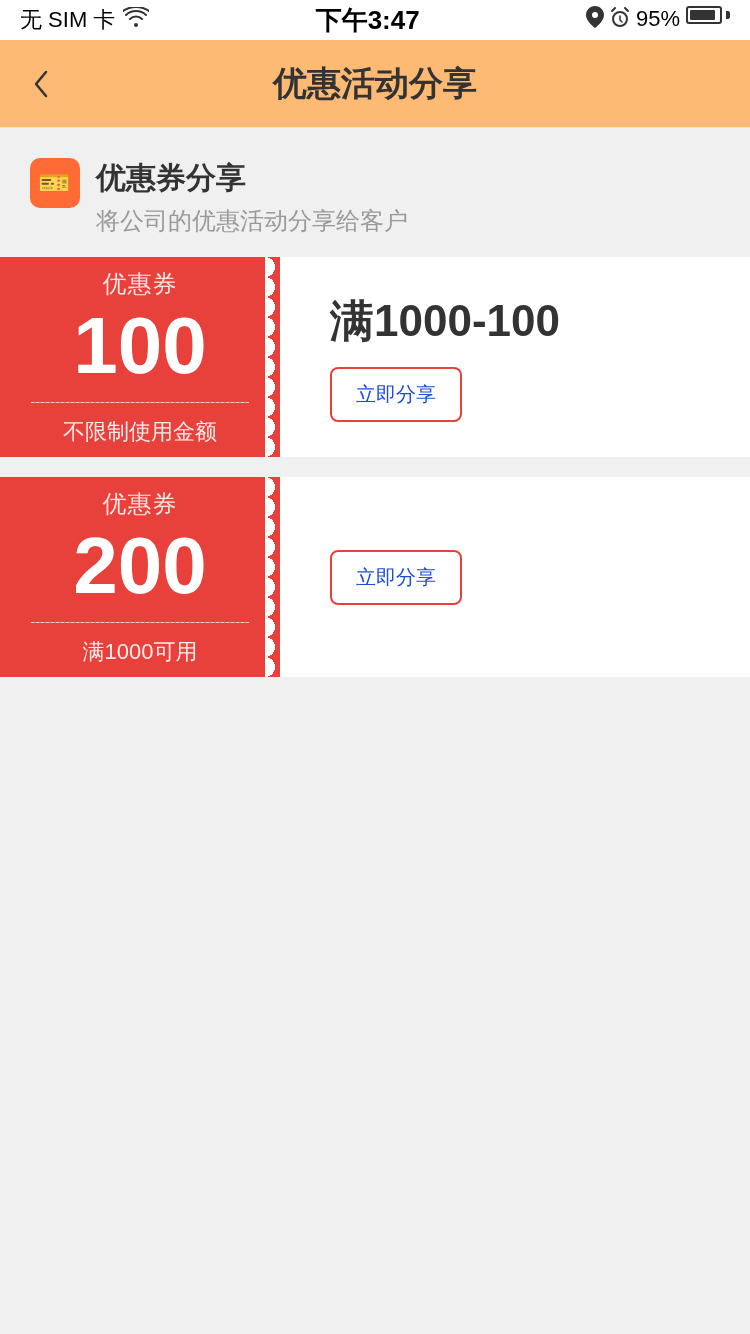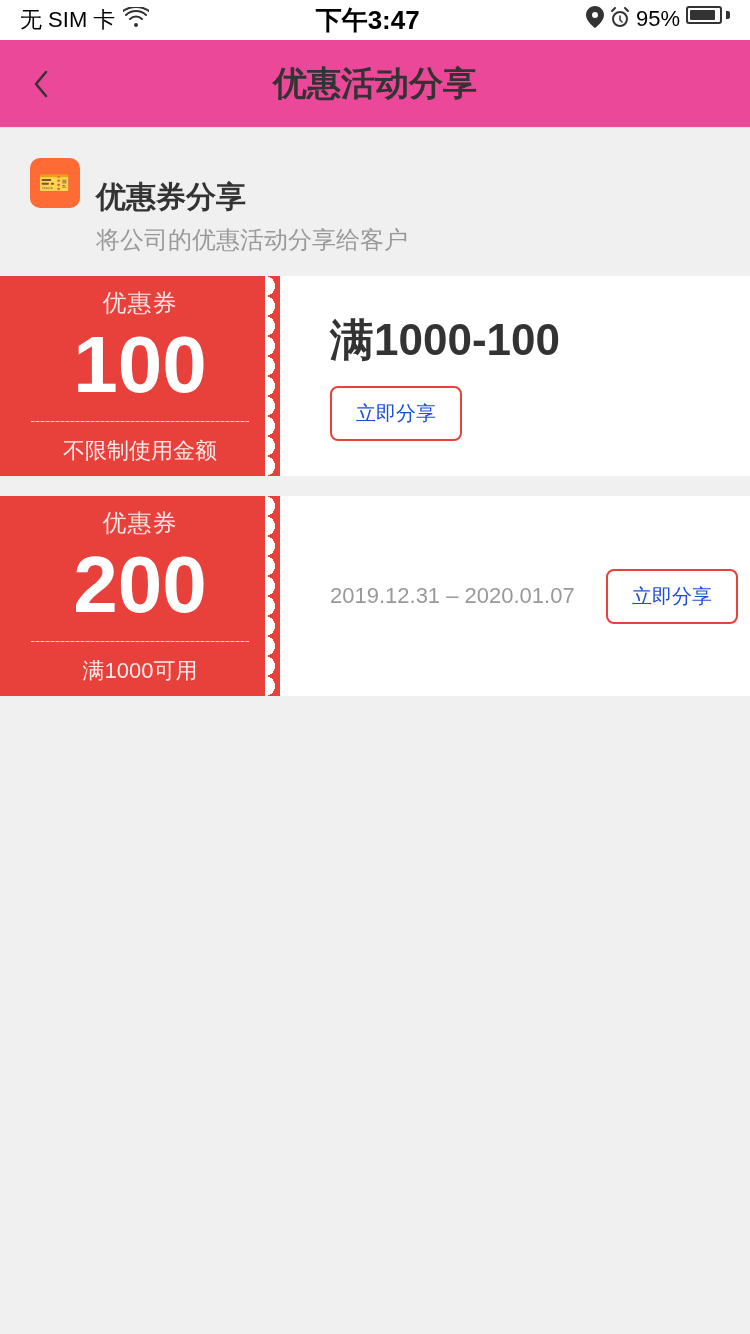--- a/index.html
+++ b/index.html
@@ -66,21 +66,21 @@
       height: 8px;
       background: #333;
       border-radius: 0 2px 2px 0;
       margin-left: 2px;
     }
 
     
     .nav-bar {
       width: 750px;
       height: 88px;
-      background: #ec4899;
+      background: #fdba74;
       display: flex;
       align-items: center;
       justify-content: center;
       position: relative;
       border-bottom: 1px solid #e5e5e5;
     }
     .nav-back {
       position: absolute;
       left: 30px;
       top: 50%;
@@ -113,21 +113,20 @@
       display: flex;
       align-items: center;
       justify-content: center;
       font-size: 26px;
       flex-shrink: 0;
     }
     .section-text-group {
       display: flex;
       flex-direction: column;
       gap: 6px;
-      margin-top: 19px;
     }
     .section-title {
       font-size: 30px;
       font-weight: 600;
       color: #333;
     }
     .section-subtitle {
       font-size: 24px;
       color: #999;
     }
@@ -327,21 +326,20 @@
 
   <div class="coupon-card">
     <div class="coupon-left">
       <div class="coupon-label">优惠券</div>
       <div class="coupon-amount">200</div>
       <div class="coupon-divider"></div>
       <div class="coupon-condition">满1000可用</div>
     </div>
     <div class="coupon-right">
       <div class="coupon-footer">
-        <div class="coupon-date">2019.12.31 – 2020.01.07</div>
         <button class="share-btn">立即分享</button>
       </div>
     </div>
   </div>
 
 </div>
 
 <div class="empty-space" style="height: 600px;"></div>
 
 </body></html>

